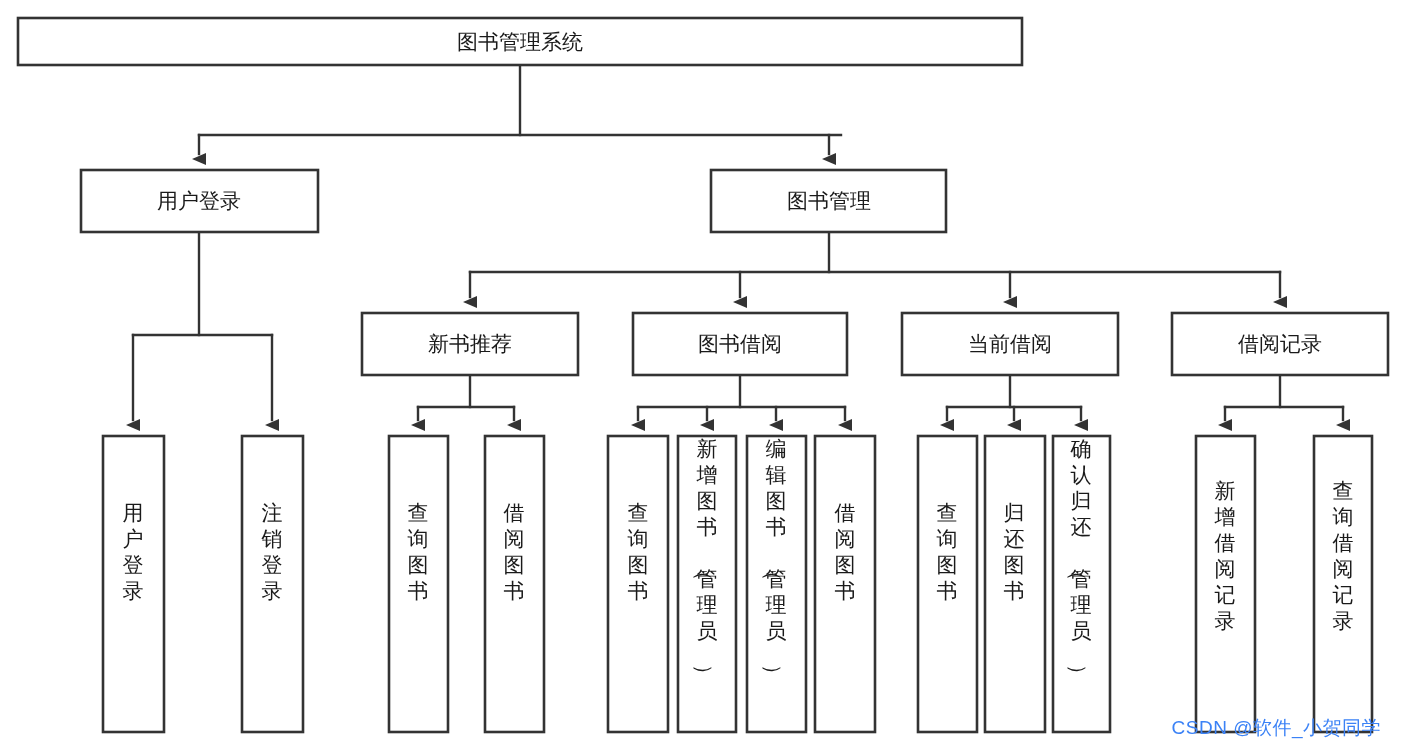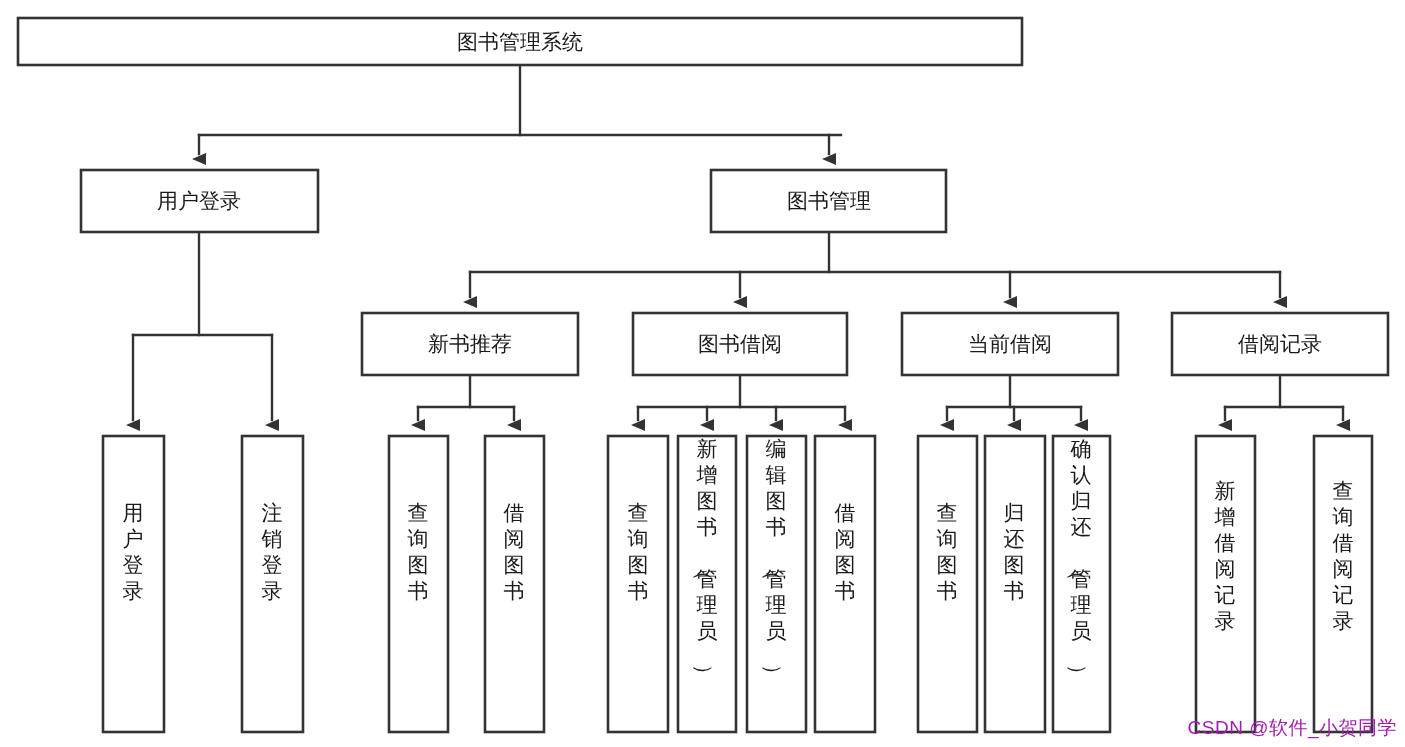--- a/index.html
+++ b/index.html
@@ -42,25 +42,25 @@
     dominant-baseline: middle;
   }
   .node-label-v {
     font-family: "Liberation Sans", "DejaVu Sans", sans-serif;
     font-size: 21px;
     fill: #1a1a1a;
     text-anchor: middle;
   }
   .watermark {
     position: absolute;
-    right: 8px;
+    right: 24px;
     bottom: 6px;
     font-family: "Liberation Sans", "DejaVu Sans", sans-serif;
     font-size: 19px;
-    color: #a21caf;
+    color: #3b82f6;
     letter-spacing: 0.5px;
     white-space: nowrap;
     pointer-events: none;
   }
 </style>
 </head>
 <body>
 
 <svg id="diagram" viewBox="0 0 1405 747" xmlns="http://www.w3.org/2000/svg">
 

